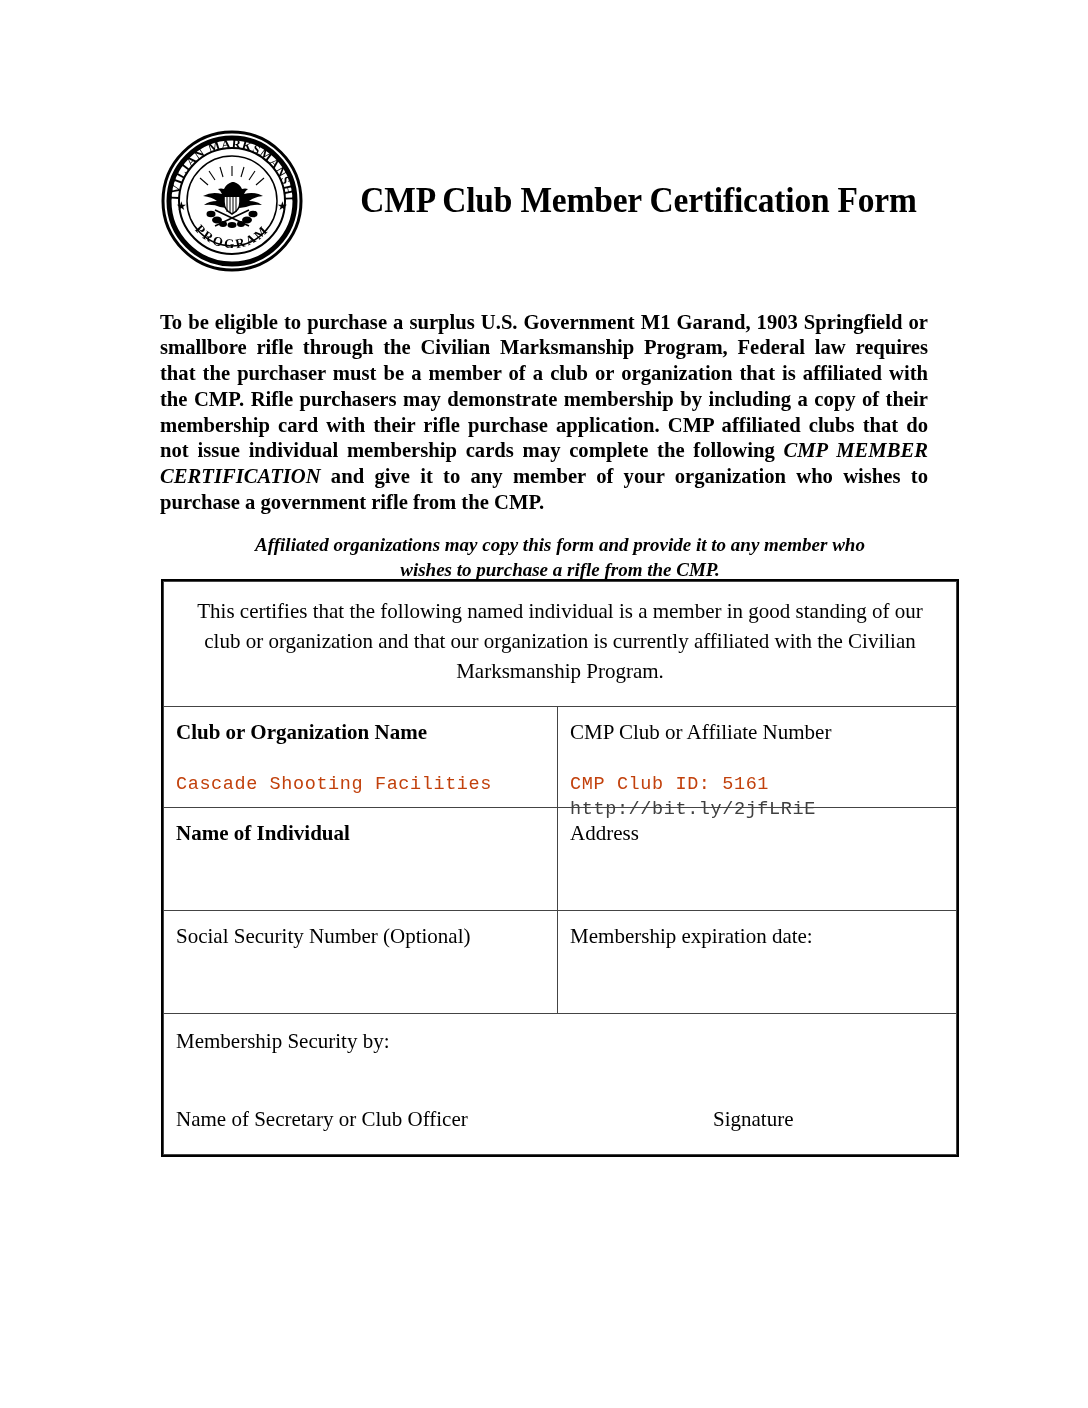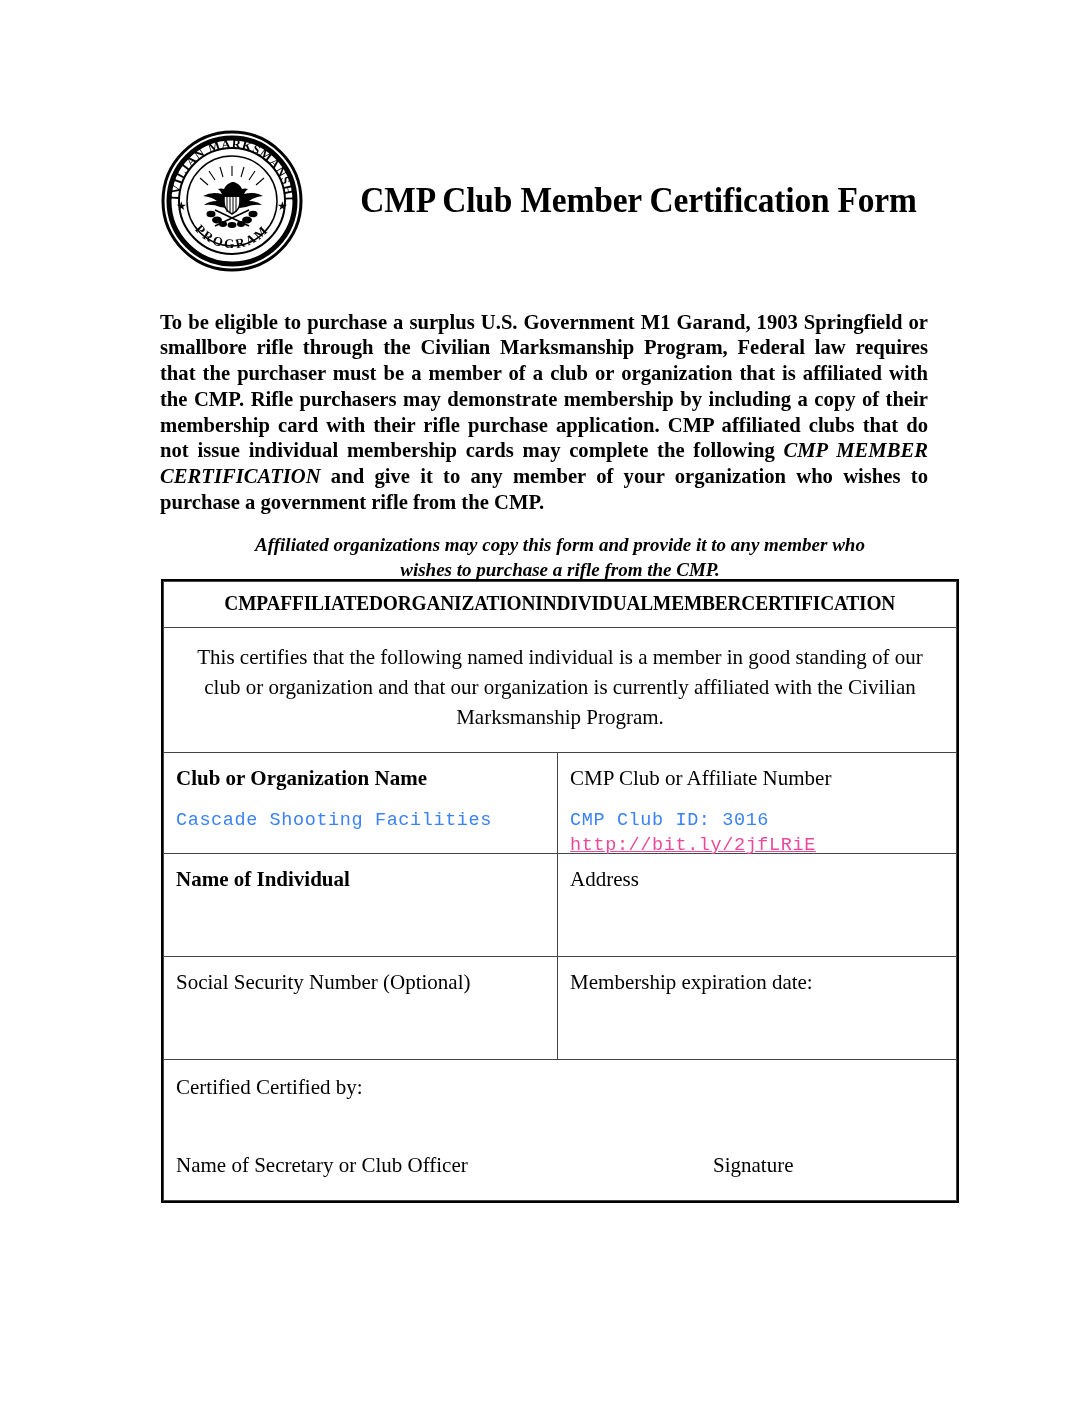--- a/index.html
+++ b/index.html
@@ -145,31 +145,30 @@
     line-height: 26px;
     display: block;
   }
 
   .value-mono {
     font-family: "Liberation Mono", "DejaVu Sans Mono", monospace;
     font-size: 18.5px;
     line-height: 25px;
     letter-spacing: 0.6px;
     display: block;
-    margin-top: 17px;
-    color: #3b82f6;
+    margin-top: 27px;
+    color: #c2410c;
   }
   .link-mono {
     font-family: "Liberation Mono", "DejaVu Sans Mono", monospace;
     font-size: 18.5px;
     line-height: 25px;
     letter-spacing: 0.6px;
     display: inline-block;
-    color: #ec4899;
-    text-decoration: underline;
+    color: #404040;
   }
 
   .cell-tall {
     height: 102px;
   }
 
   .row-signature td {
     padding: 14px 12px 22px 12px;
     height: 128px;
     box-sizing: border-box;
@@ -285,41 +284,36 @@
   </div>
 
   <div class="cert-table">
     <table>
       <colgroup>
         <col style="width:49.7%">
         <col style="width:50.3%">
       </colgroup>
       <tbody>
 
-        <tr class="row-header">
-          <td colspan="2">
-            <span class="hdr-text">CMPAFFILIATEDORGANIZATIONINDIVIDUALMEMBERCERTIFICATION</span>
-          </td>
-        </tr>
 
         <tr class="row-certifies">
           <td colspan="2">This certifies that the following named individual is a member in good standing of our club or organization and that our organization is currently affiliated with the Civilian Marksmanship Program.</td>
         </tr>
 
         <tr>
           <td>
             <div class="cell-pad">
               <span class="label-bold">Club or Organization Name</span>
               <span class="value-mono">Cascade Shooting Facilities</span>
             </div>
           </td>
           <td>
             <div class="cell-pad">
               <span class="label-reg">CMP Club or Affiliate Number</span>
-              <span class="value-mono">CMP Club ID: 3016</span>
+              <span class="value-mono">CMP Club ID: 5161</span>
               <span class="link-mono">http://bit.ly/2jfLRiE</span>
             </div>
           </td>
         </tr>
 
         <tr>
           <td class="cell-tall">
             <div class="cell-pad">
               <span class="label-bold">Name of Individual</span>
               <span class="value-mono"></span>
@@ -343,21 +337,21 @@
           <td class="cell-tall">
             <div class="cell-pad">
               <span class="label-reg">Membership expiration date:</span>
               <span class="value-mono"></span>
             </div>
           </td>
         </tr>
 
         <tr class="row-signature">
           <td colspan="2">
-            <span class="sig-head">Certified Certified by:</span>
+            <span class="sig-head">Membership Security by:</span>
             <div class="sig-lines">
               <div class="sig-col left">
                 <span class="sig-rule">______________________________________</span>
                 <span class="sig-caption">Name of Secretary or Club Officer</span>
               </div>
               <div class="sig-col right">
                 <span class="sig-rule">______________________________________</span>
                 <span class="sig-caption">Signature</span>
               </div>
             </div>

